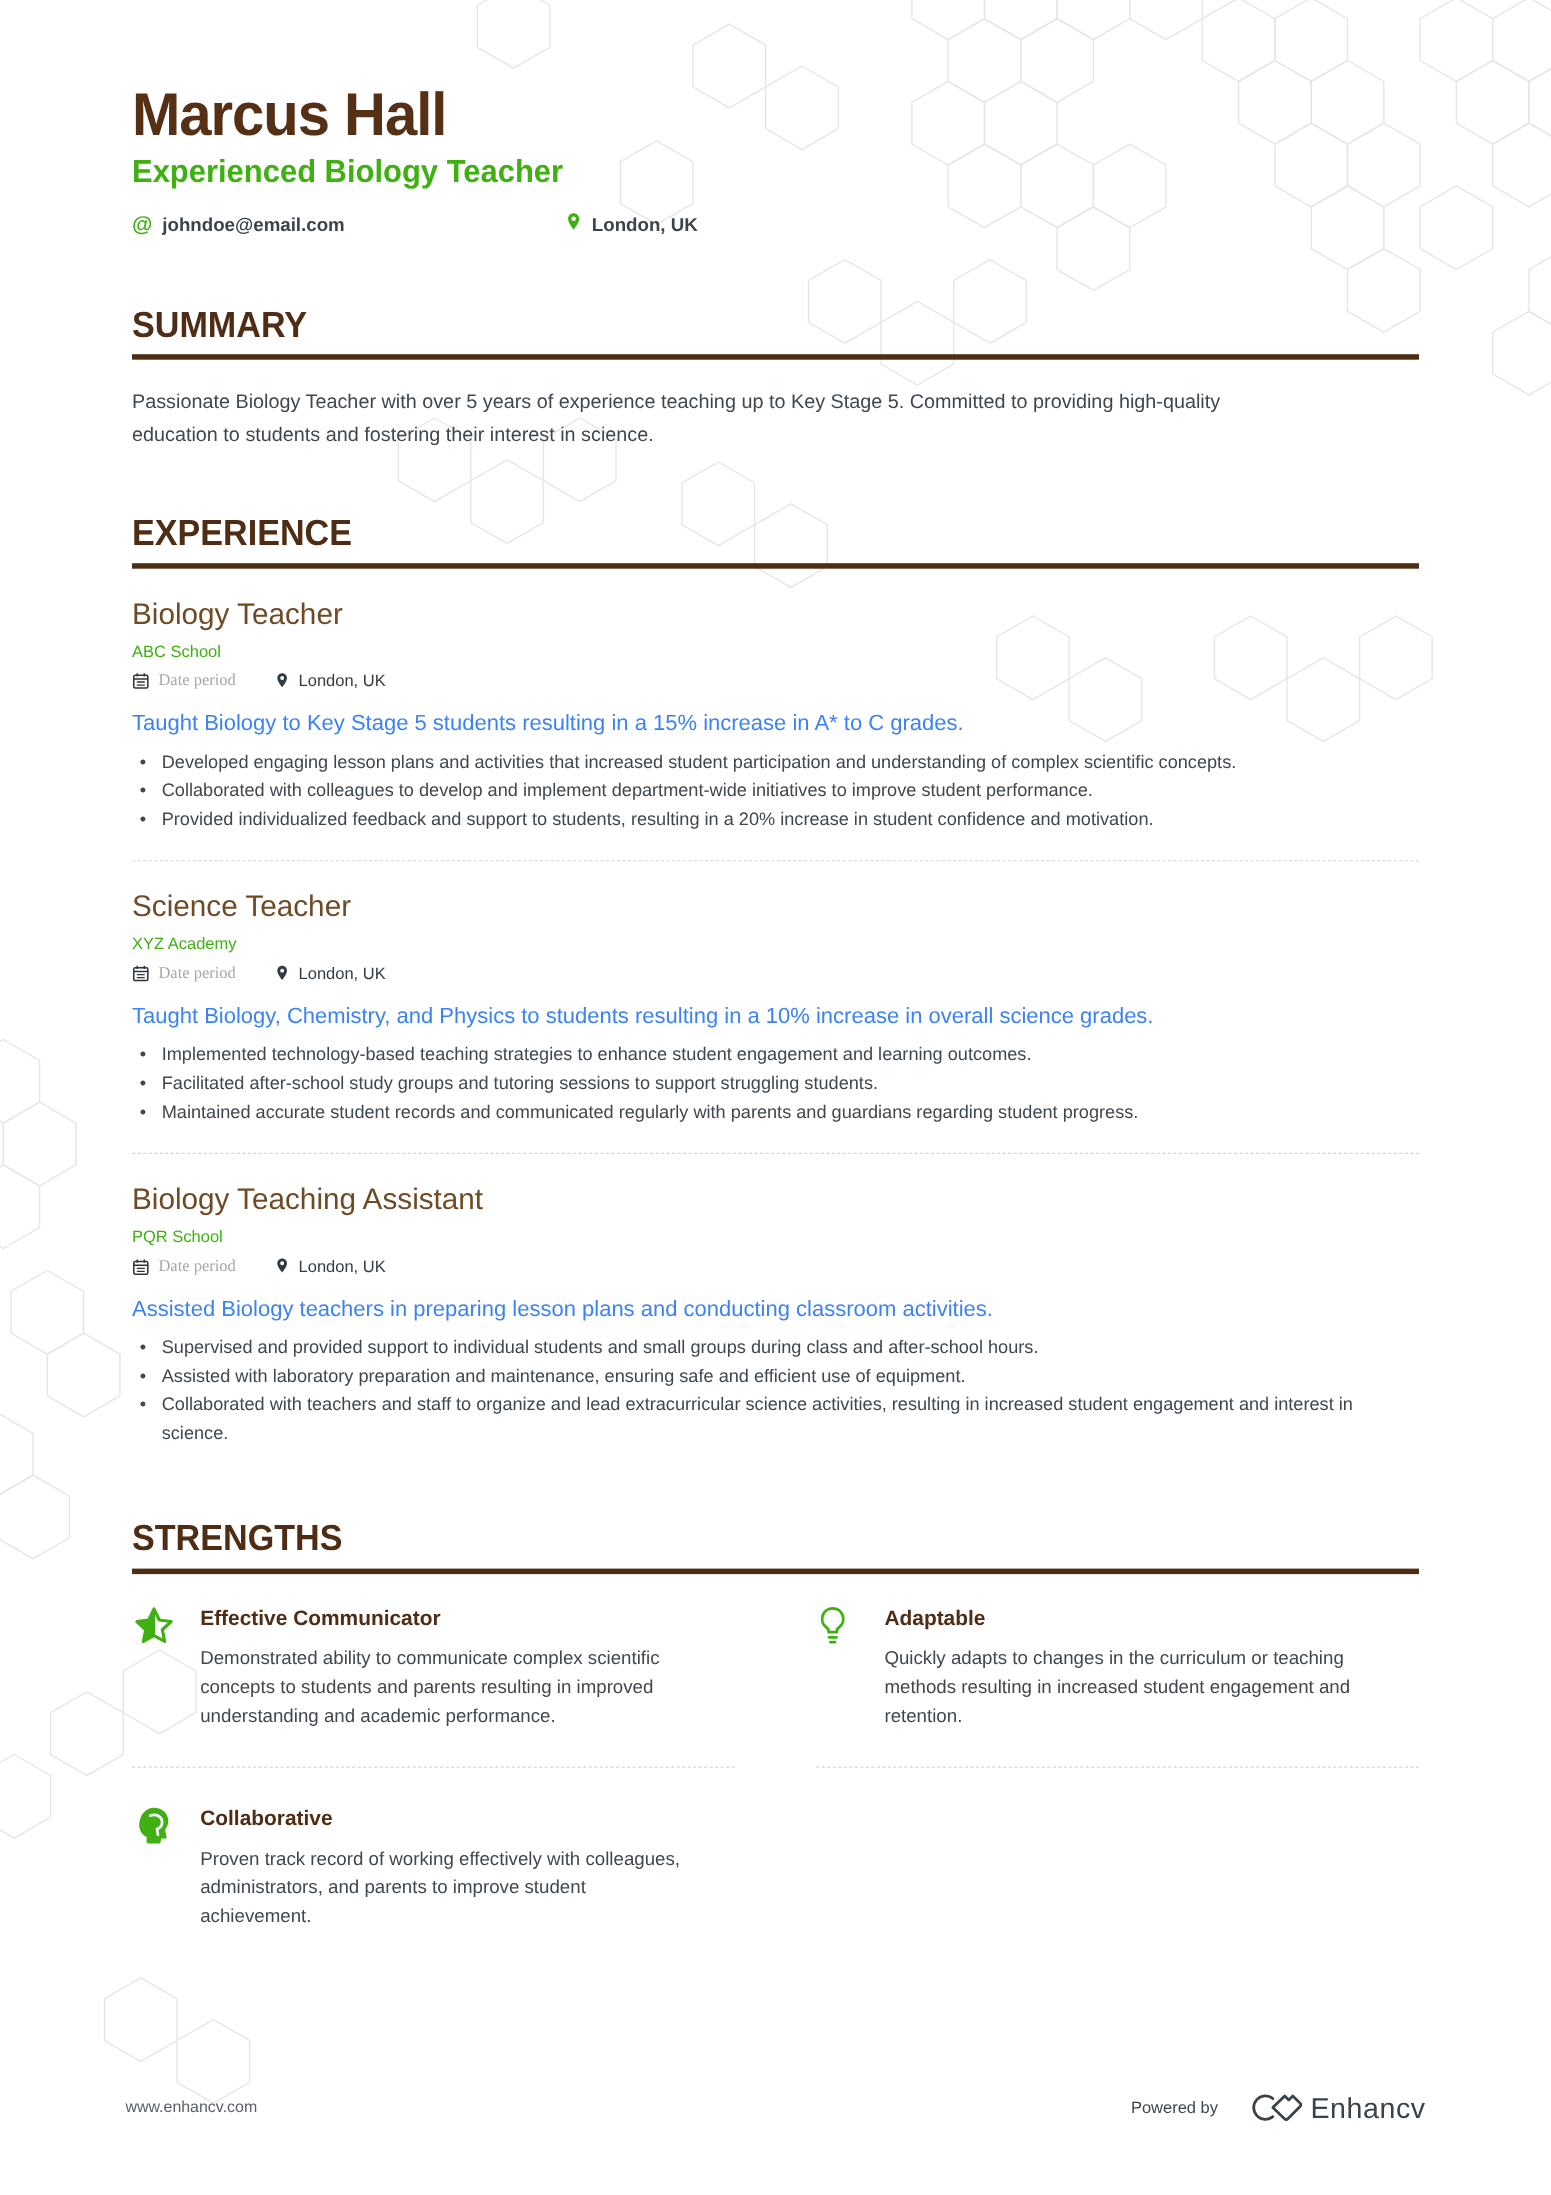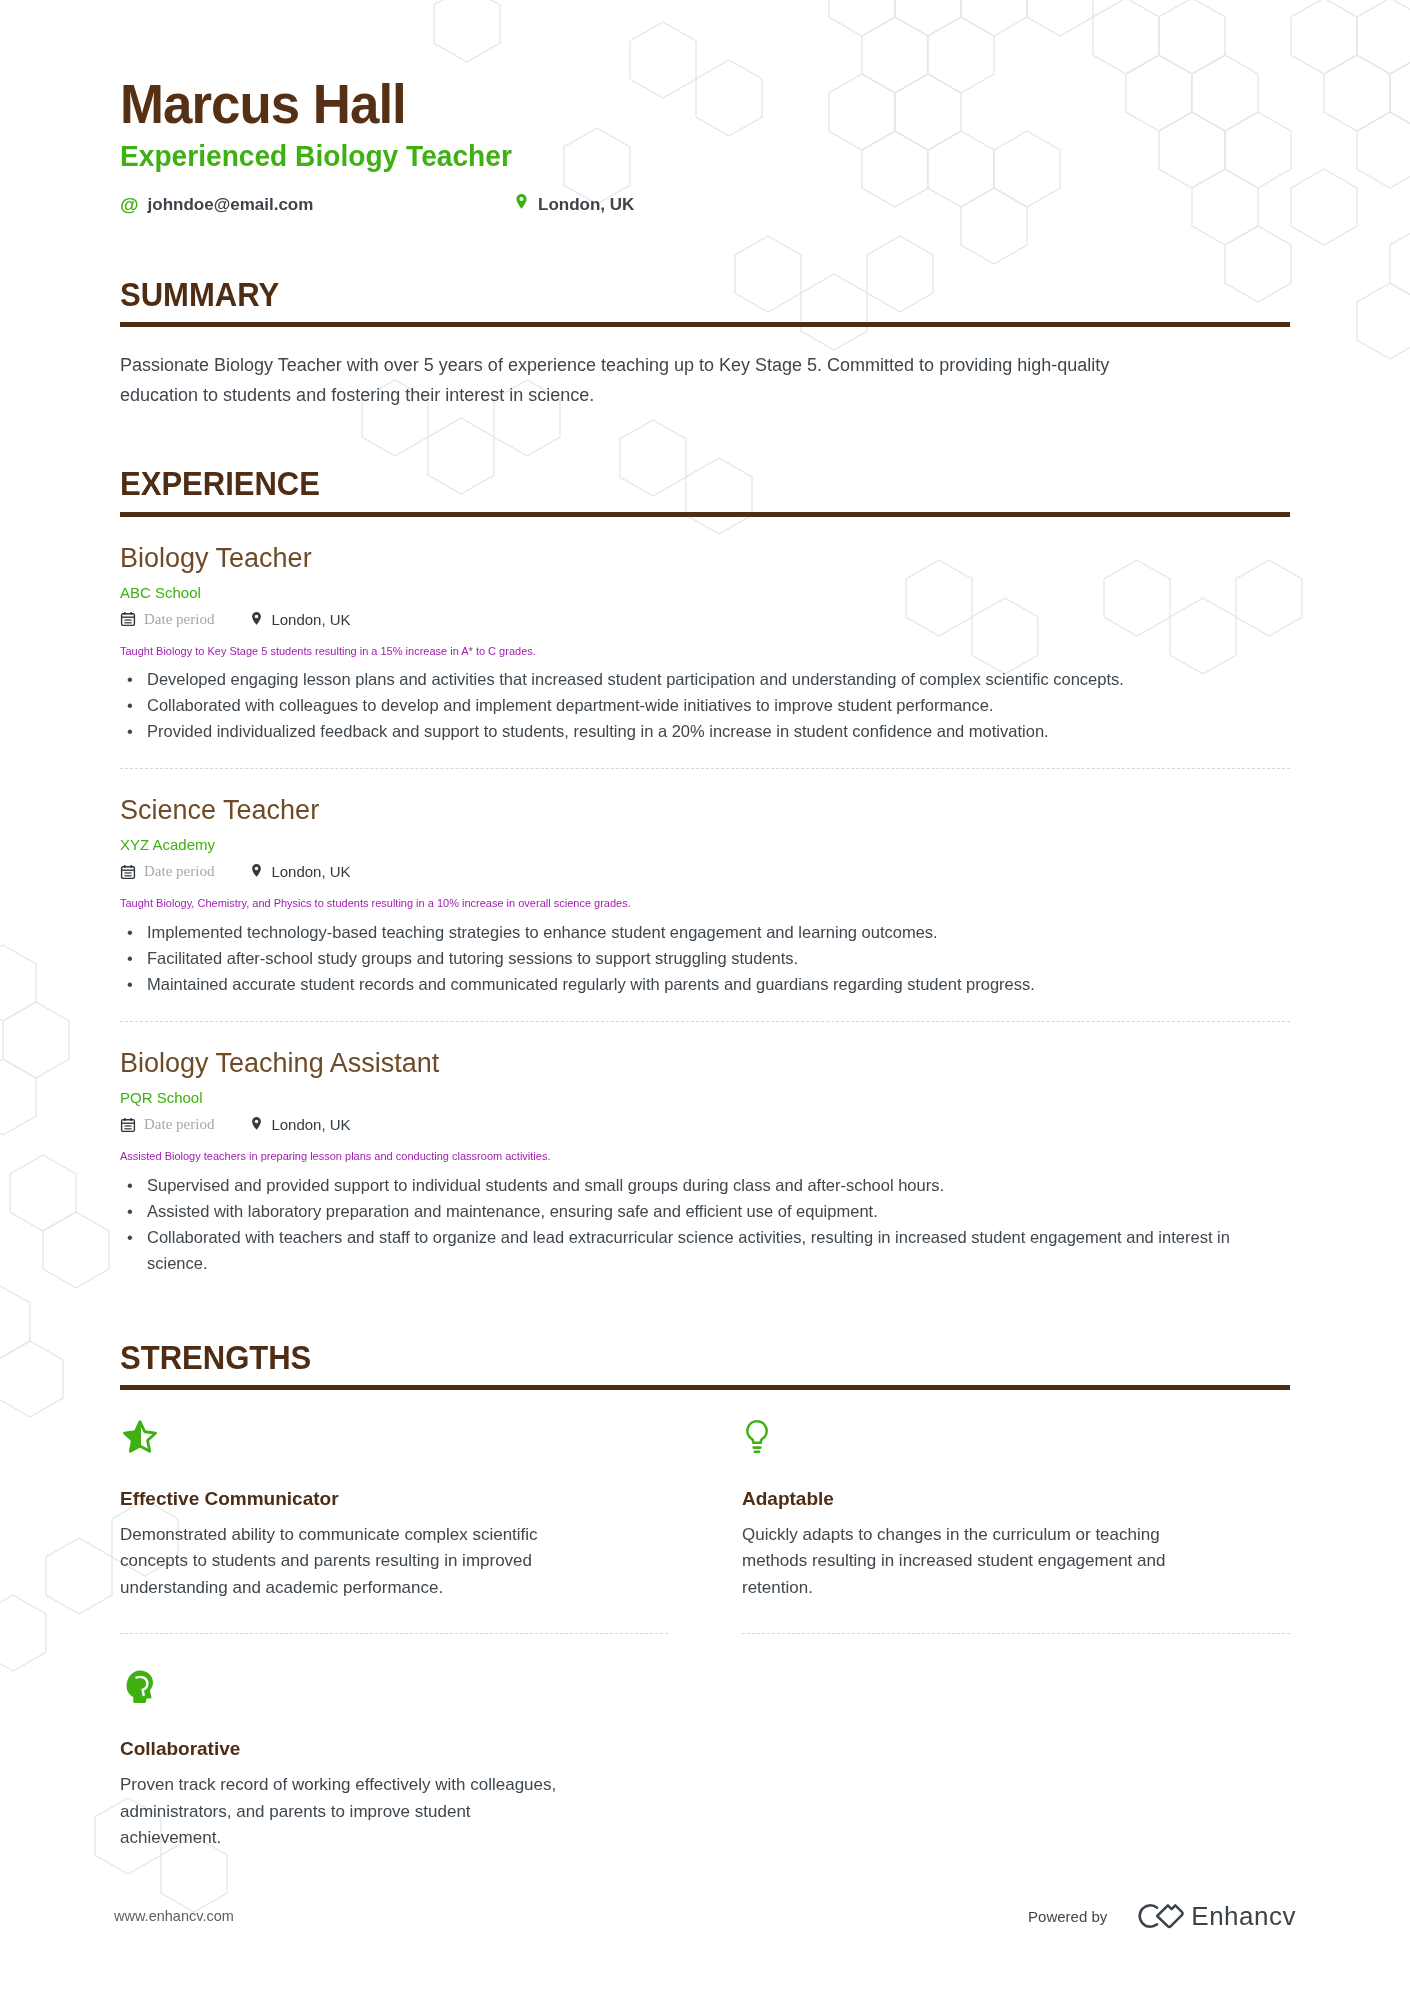--- a/index.html
+++ b/index.html
@@ -32,29 +32,29 @@
   .rule{height:5px;background:#4f2d15;margin-top:9px;}
   .sum{margin:24px 0 0 0;font-size:18px;line-height:1.65;color:#3f474e;max-width:1065px;}
 
   
   .job h3{margin:26px 0 0 0;font-size:27px;font-weight:400;color:#6e4b26;}
   .company{margin-top:10px;font-size:15px;font-weight:normal;color:#3eb011;}
   .meta{display:flex;align-items:center;gap:36px;margin-top:10px;}
   .meta-item{display:flex;align-items:center;gap:8px;font-size:15px;}
   .meta-item.muted span{color:#a4a8ac;font-family:Liberation Serif, serif;}
   .meta-item.dark span{color:#333b42;}
-  .desc{margin:15px 0 0 0;font-size:11px;line-height:1.5;color:#a21caf;max-width:1118px;}
+  .desc{margin:15px 0 0 0;font-size:20px;line-height:1.5;color:#3b82f6;max-width:1118px;}
   .job ul{margin:7px 0 0 0;padding:0;list-style:none;max-width:1118px;}
   .job li{position:relative;padding-left:27px;font-size:16.5px;line-height:1.58;color:#3f474e;}
   .job li::before{content:"\2022";position:absolute;left:7px;color:#3f474e;}
   .dash{border-top:1px dashed #d6d6d6;margin-top:24px;}
 
   
   .sgrid{display:grid;grid-template-columns:1fr 1fr;column-gap:74px;row-gap:32px;margin-top:26px;}
-  .sitem{display:flex;gap:22px;flex-direction:column;}
+  .sitem{display:flex;gap:22px;}
   .sitem.bordered{border-bottom:1px dashed #d6d6d6;padding-bottom:32px;}
   .sicon{width:40px;flex:0 0 40px;padding-top:2px;}
   .stitle{font-size:19px;font-weight:bold;color:#4f2d15;margin-top:4px;}
   .stext{margin:12px 0 0 0;font-size:17px;line-height:1.55;color:#3f474e;max-width:455px;}
 
   
   footer{position:absolute;left:114px;right:114px;bottom:62px;display:flex;justify-content:space-between;align-items:center;}
   .site{font-size:14.5px;color:#5a6066;}
   .pw{display:flex;align-items:center;gap:24px;}
   .pw-label{font-size:15px;color:#3f474e;}

